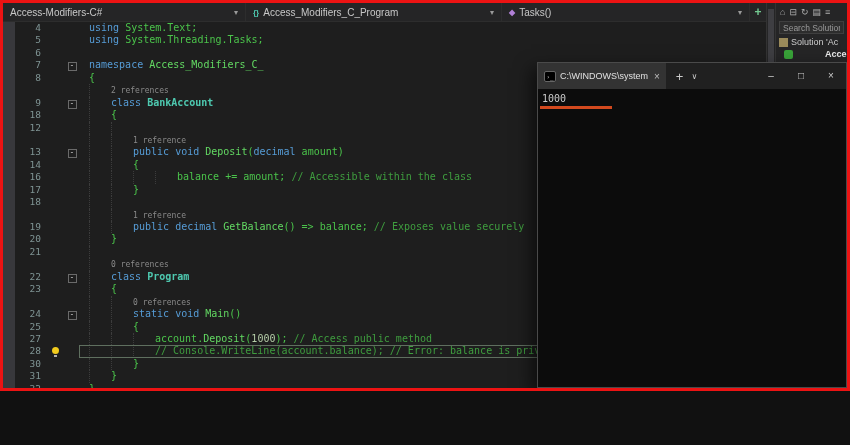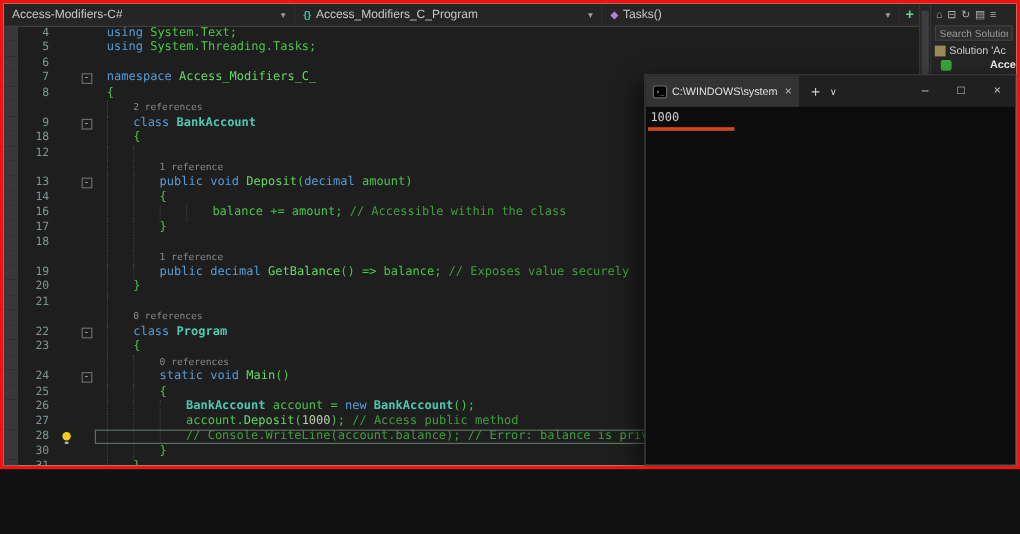--- a/index.html
+++ b/index.html
@@ -287,27 +287,20 @@
             </div>
             <div class="row">
               <span class="col-margin"></span>
               <span class="col-ln">25</span>
               <span class="col-glyph"></span>
               <span class="col-fold"></span>
               <span class="col-code"><span class="ind"></span><span class="ind"></span><span class="tk-pl">{</span></span>
             </div>
             <div class="row">
               <span class="col-margin"></span>
-              <span class="col-ln">26</span>
-              <span class="col-glyph"></span>
-              <span class="col-fold"></span>
-              <span class="col-code"><span class="ind"></span><span class="ind"></span><span class="ind"></span><span class="tk-ty">BankAccount</span><span class="tk-pl"> account = </span><span class="tk-kw">new</span><span class="tk-ty"> BankAccount</span><span class="tk-pl">();</span></span>
-            </div>
-            <div class="row">
-              <span class="col-margin"></span>
               <span class="col-ln">27</span>
               <span class="col-glyph"></span>
               <span class="col-fold"></span>
               <span class="col-code"><span class="ind"></span><span class="ind"></span><span class="ind"></span><span class="tk-pl">account.</span><span class="tk-fn">Deposit</span><span class="tk-pl">(</span><span class="tk-num">1000</span><span class="tk-pl">); </span><span class="tk-cm">// Access public method</span></span>
             </div>
             <div class="row boxed">
               <span class="col-margin"></span>
               <span class="col-ln">28</span>
               <span class="col-glyph">
                 <span class="bulb"></span>

